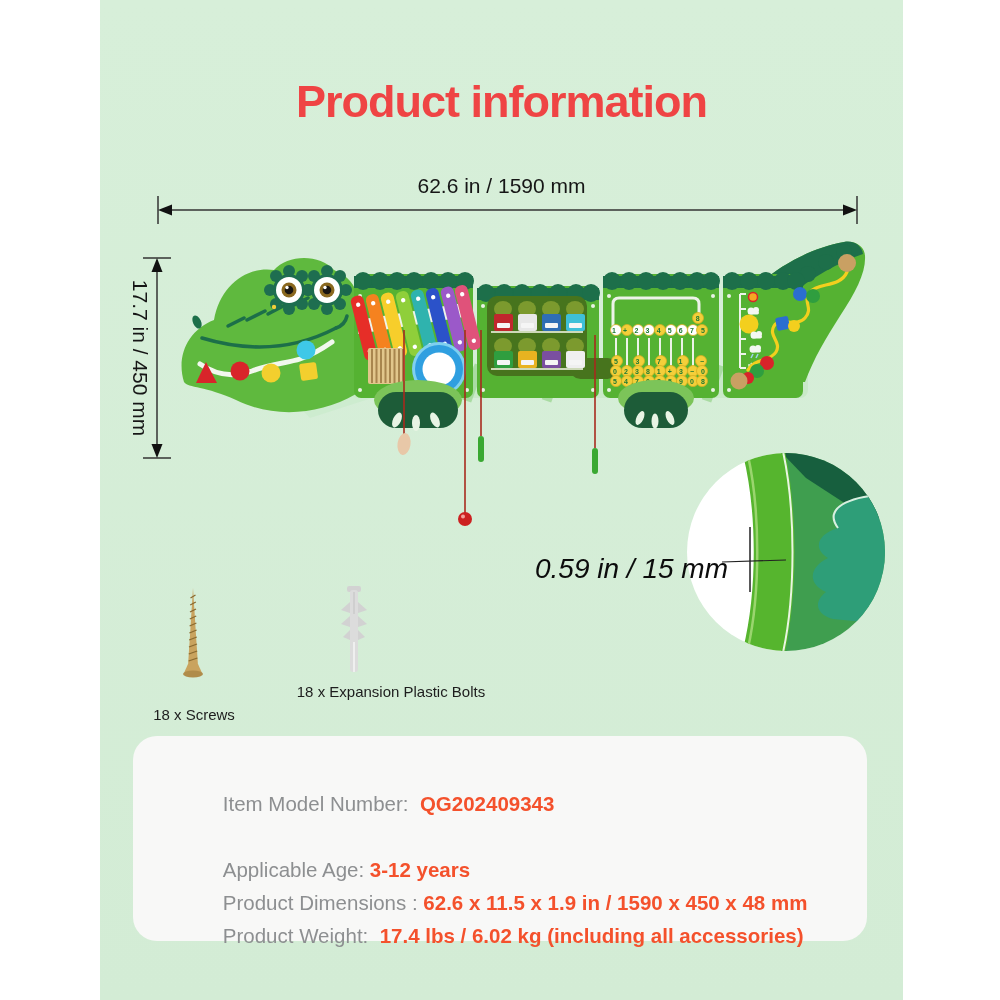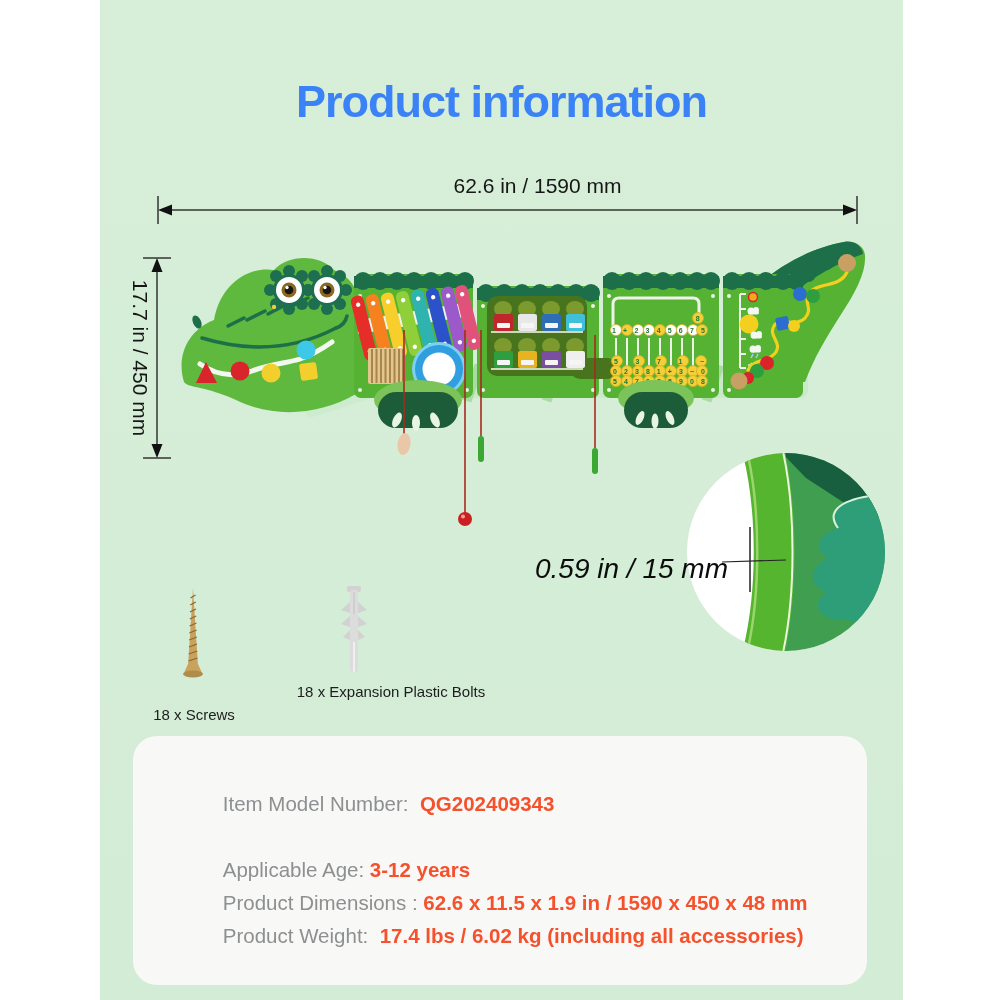--- a/index.html
+++ b/index.html
@@ -2,31 +2,31 @@
 <html><head>
 <meta charset="utf-8">
 <style>
   html,body{margin:0;padding:0;}
   body{width:1000px;height:1000px;position:relative;background:#ffffff;
        font-family:"Liberation Sans","DejaVu Sans",sans-serif;overflow:hidden;}
   .abs{position:absolute;}
   #green-panel{left:100px;top:0;width:803px;height:1000px;
        background:linear-gradient(180deg,#d7efd9 0%,#d3ecd5 100%);}
   #page-title{left:100px;top:76px;width:803px;text-align:center;
-       font-size:45px;font-weight:800;letter-spacing:-1px;color:#3b82f6;}
+       font-size:45px;font-weight:800;letter-spacing:-1px;color:#ef4444;}
   #width-dim-label{left:100px;top:174px;width:803px;text-align:center;
-       font-size:21px;color:#161616;padding-left:36px;}
+       font-size:21px;color:#161616;}
   #height-dim-label{left:40px;top:346px;width:200px;height:24px;text-align:center;
        font-size:21px;color:#161616;transform:rotate(90deg);}
   #thickness-label{left:480px;top:553px;width:248px;text-align:right;
        font-size:28px;color:#0c0c0c;font-style:italic;}
   .hw-label{font-size:15px;color:#1d1d1d;text-align:center;}
   #screws-label{left:134px;top:706px;width:120px;}
   #bolts-label{left:254px;top:683px;width:202px;margin-left:36px;}
-  #spec-card{left:133px;top:736px;width:734px;height:249px;background:#f8f8f7;
+  #spec-card{left:133px;top:736px;width:734px;height:205px;background:#f8f8f7;
        border-radius:24px;}
   .spec-row{position:absolute;left:67px;font-size:20.5px;white-space:pre-wrap;}
   .spec-label{color:#8d8f91;}
   .spec-value{color:#f4512c;font-weight:700;}
   svg text{font-family:"Liberation Sans","DejaVu Sans",sans-serif;}
 </style>
 </head>
 <body>
 
 <div id="green-panel" class="abs"></div>

